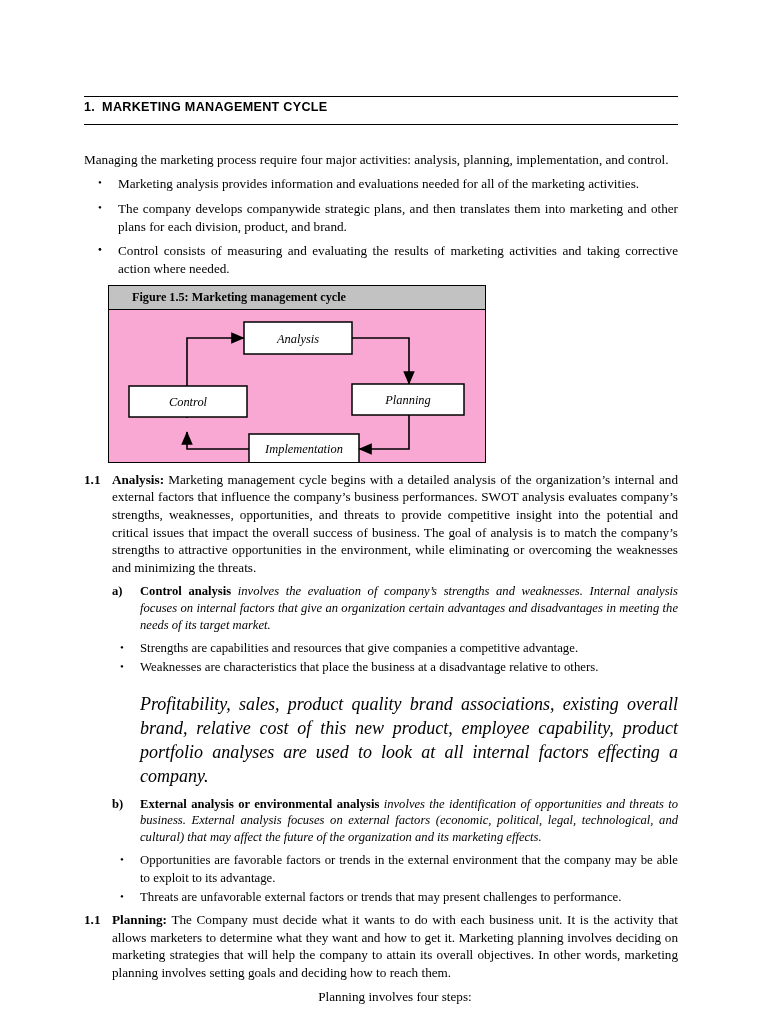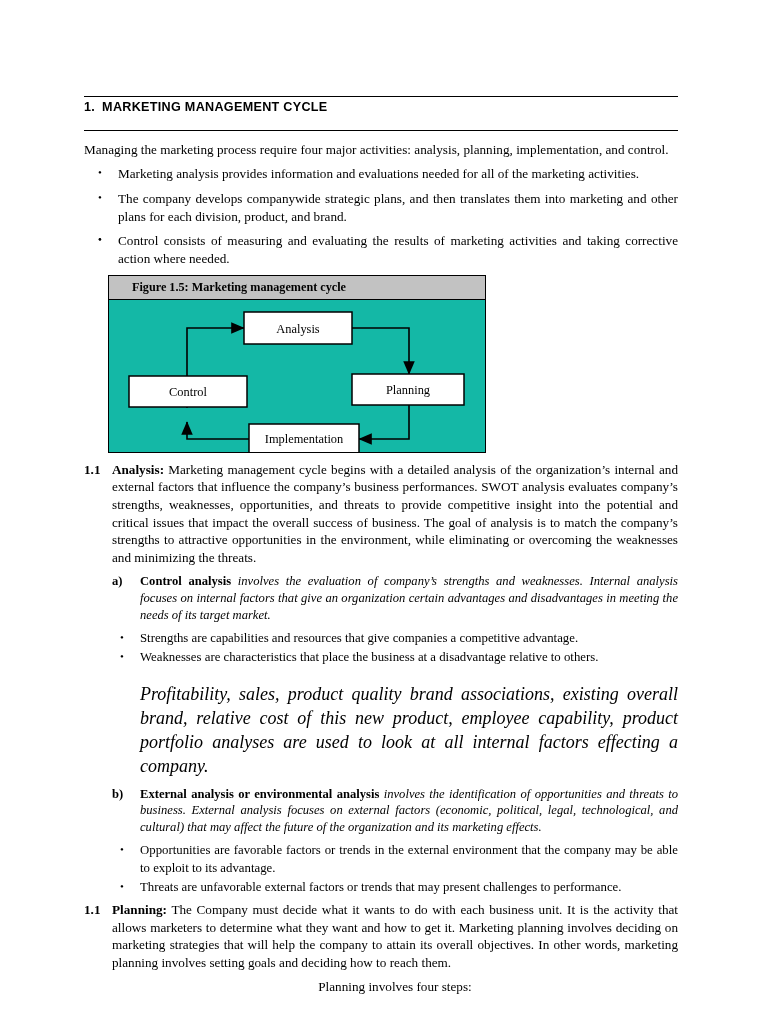--- a/index.html
+++ b/index.html
@@ -25,22 +25,22 @@
     position: absolute;
     left: 84px;
     top: 96px;
     width: 594px;
   }
 
   
   .heading-block {
     border-top: 1.6px solid #000;
     border-bottom: 1.6px solid #000;
-    padding: 3px 0 16px 0;
-    margin-bottom: 10px;
+    padding: 3px 0 10px 0;
+    margin-bottom: 26px;
   }
   .heading-text {
     font-family: "Liberation Sans", "DejaVu Sans", sans-serif;
     font-weight: bold;
     font-size: 12.6px;
     letter-spacing: 0.3px;
   }
   .heading-num { margin-right: 7px; }
 
   
@@ -157,21 +157,22 @@
     background: #c2c2c2;
     border-bottom: 1.4px solid #000;
     font-family: "Liberation Serif", "DejaVu Serif", serif;
     font-weight: bold;
     font-size: 12.2px;
     padding: 4px 0 4px 23px;
   }
   .figure-canvas {
     position: relative;
     height: 152px;
-    background: #14b8a6;
+    background: #f9a8d4;
+    font-style: italic;
   }
   .figure-canvas svg {
     position: absolute;
     left: 0; top: 0;
   }
   .fig-box-label {
     font-family: "Liberation Serif", "DejaVu Serif", serif;
     font-size: 12.4px;
     fill: #000;
     text-anchor: middle;

